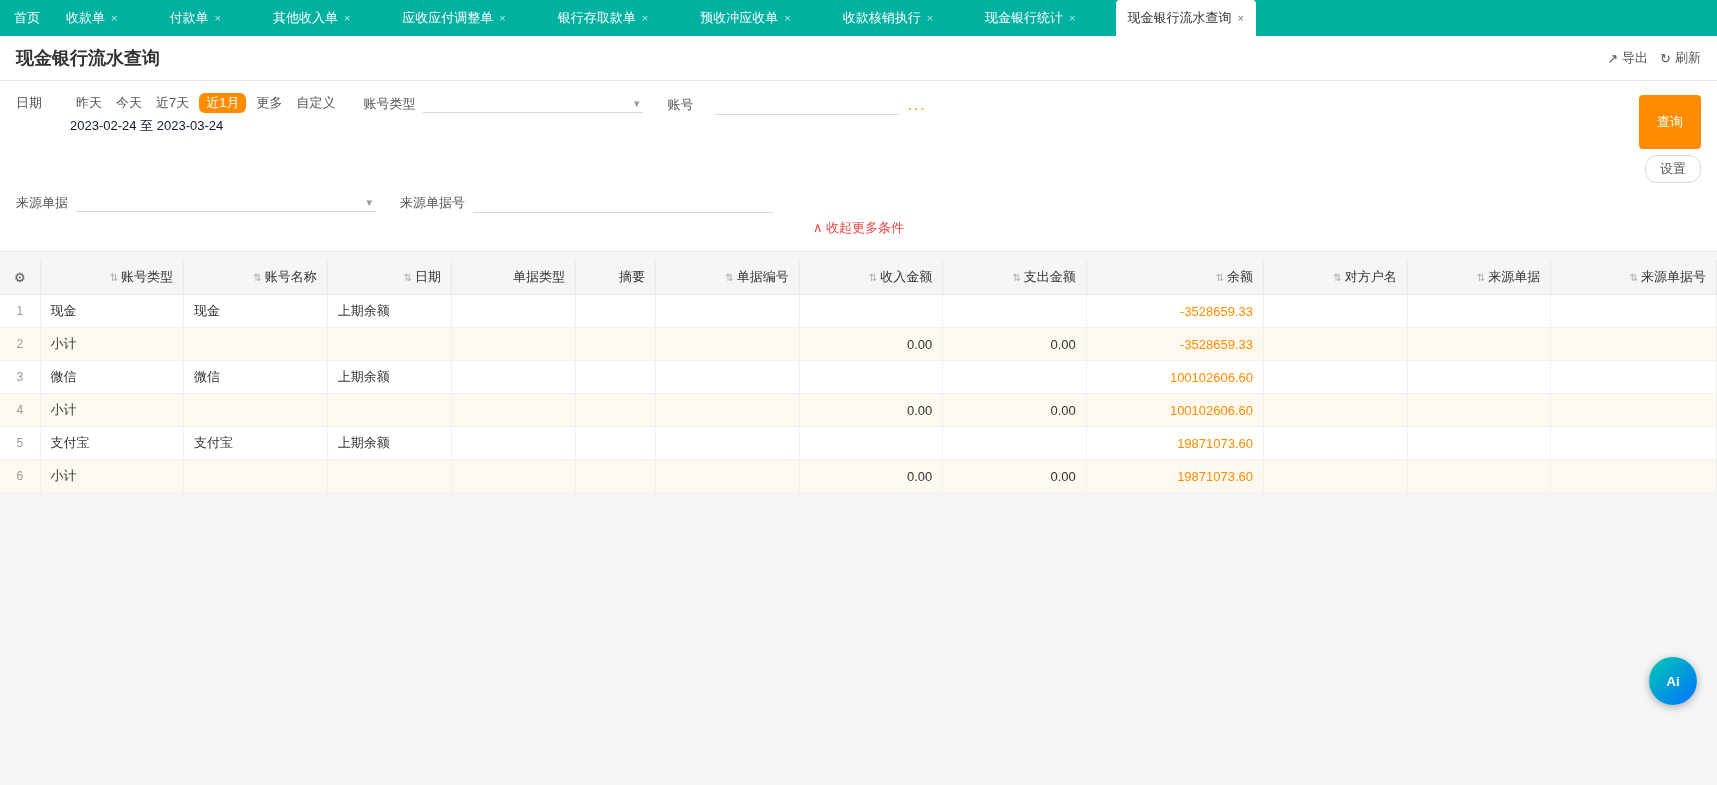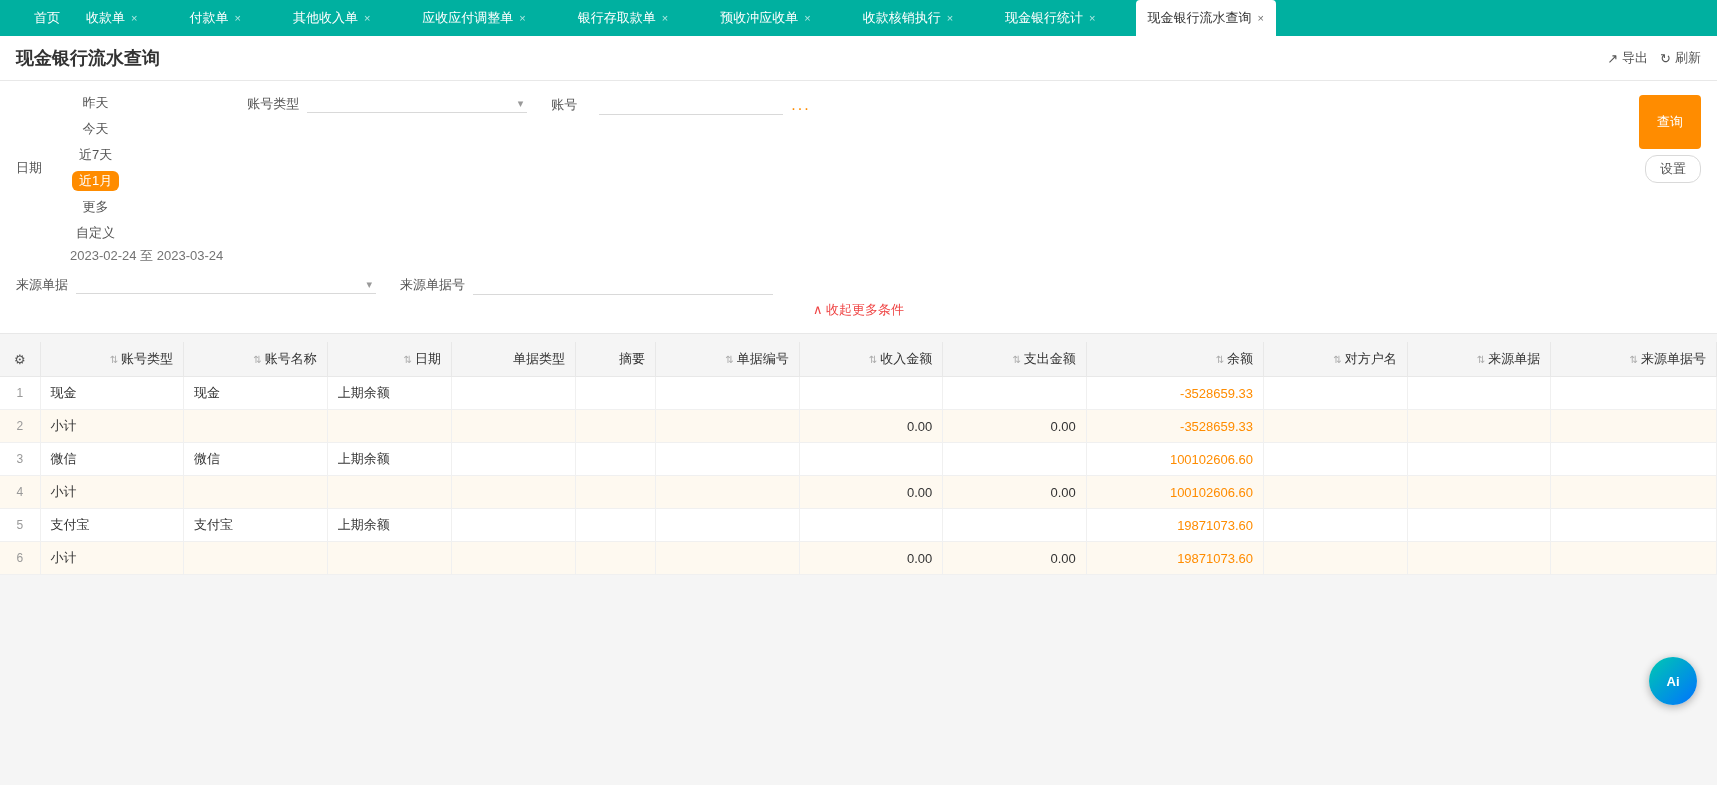--- a/index.html
+++ b/index.html
@@ -4,21 +4,21 @@
   <style>
     * { box-sizing: border-box; margin: 0; padding: 0; font-family: 'Microsoft YaHei', Arial, sans-serif; font-size: 13px; }
     body { background: #f5f5f5; }
 
     
     .top-nav {
       background: #00b0a0;
       display: flex;
       align-items: center;
       height: 36px;
-      padding: 0 20px;
+      padding: 0 0;
       gap: 0;
     }
     .nav-item {
       color: #fff;
       padding: 0 12px;
       height: 36px;
       display: flex;
       align-items: center;
       cursor: pointer;
       white-space: nowrap;
@@ -89,21 +89,20 @@
     }
     .filter-label {
       color: #555;
       white-space: nowrap;
       min-width: 40px;
     }
     .date-shortcuts {
       display: flex;
       gap: 6px;
       align-items: center;
-      flex-direction: column;
     }
     .date-btn {
       color: #555;
       cursor: pointer;
       padding: 1px 4px;
       border-radius: 3px;
       font-size: 13px;
       background: none;
       border: none;
     }
@@ -313,21 +312,21 @@
         <span class="filter-label">日期</span>
         <div class="date-shortcuts" id="date-btns">
             <button class="date-btn">昨天</button>
             <button class="date-btn">今天</button>
             <button class="date-btn">近7天</button>
             <button class="date-btn active">近1月</button>
             <button class="date-btn">更多</button>
             <button class="date-btn">自定义</button>
           </div>
       </div>
-      <div style="margin-left:54px; font-size:12px; color:#737373;">
+      <div style="margin-left:54px; font-size:12px; color:#0f172a;">
         <span>2023-02-24 至 2023-03-24</span>
       </div>
     </div>
 
     <div style="display:flex; align-items:center; gap:8px; margin-top:2px;">
       <span class="filter-label">账号类型</span>
       <div class="filter-select" style="min-width:220px;">
         <span class="filter-select-text"></span>
         <span class="filter-select-arrow">▾</span>
       </div>

